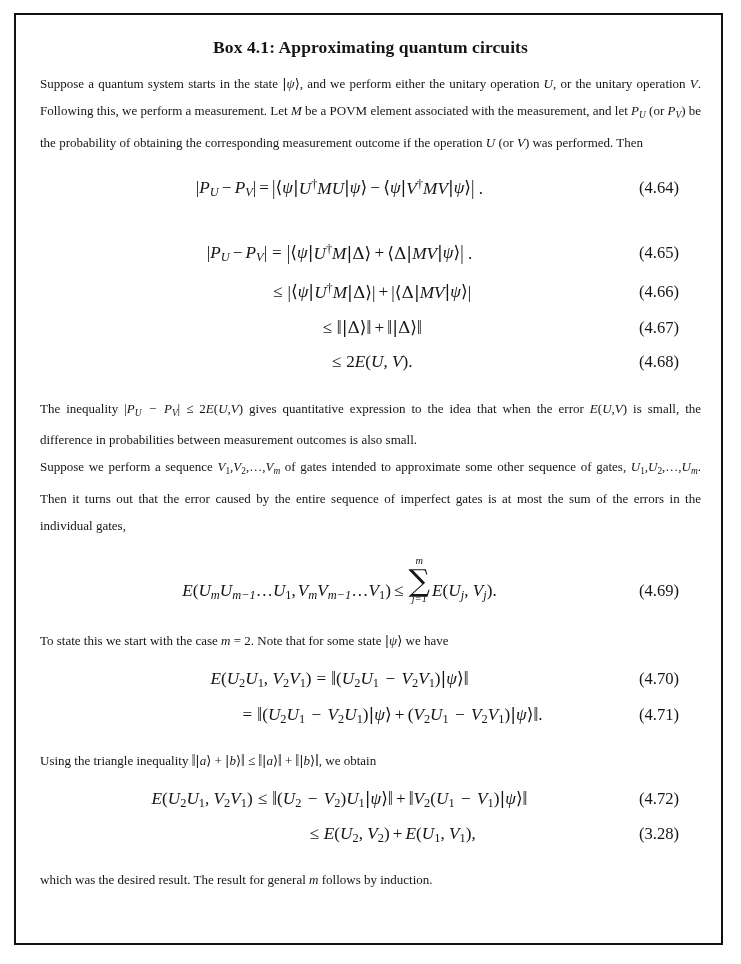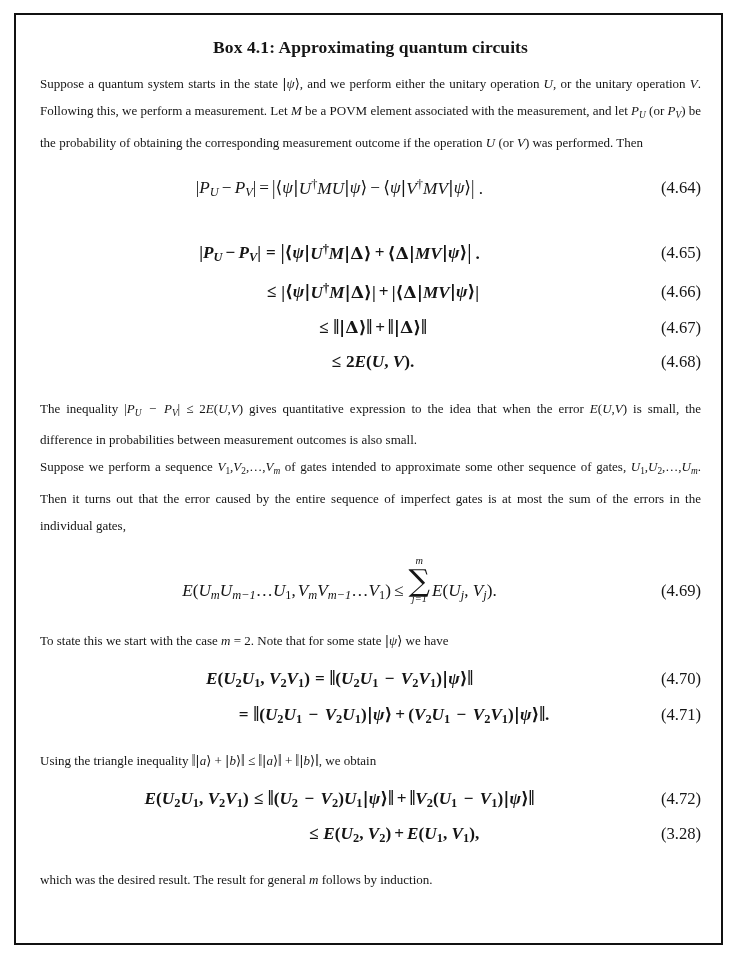--- a/index.html
+++ b/index.html
@@ -62,25 +62,24 @@
     line-height: 30px;
   }
   .eqbody {
     flex: 1 1 auto;
     text-align: center;
     white-space: nowrap;
   }
   .eqbody.alignblock {
     text-align: left;
     padding-left: 0;
-    font-weight: bold;
   }
   .eqtag {
     flex: 0 0 62px;
-    text-align: right;
+    text-align: left;
     white-space: nowrap;
     font-size: 16.6px;
   }
   
   .derive {
     display: table;
     margin: 0 auto;
   }
   .dline {
     display: table-row;

